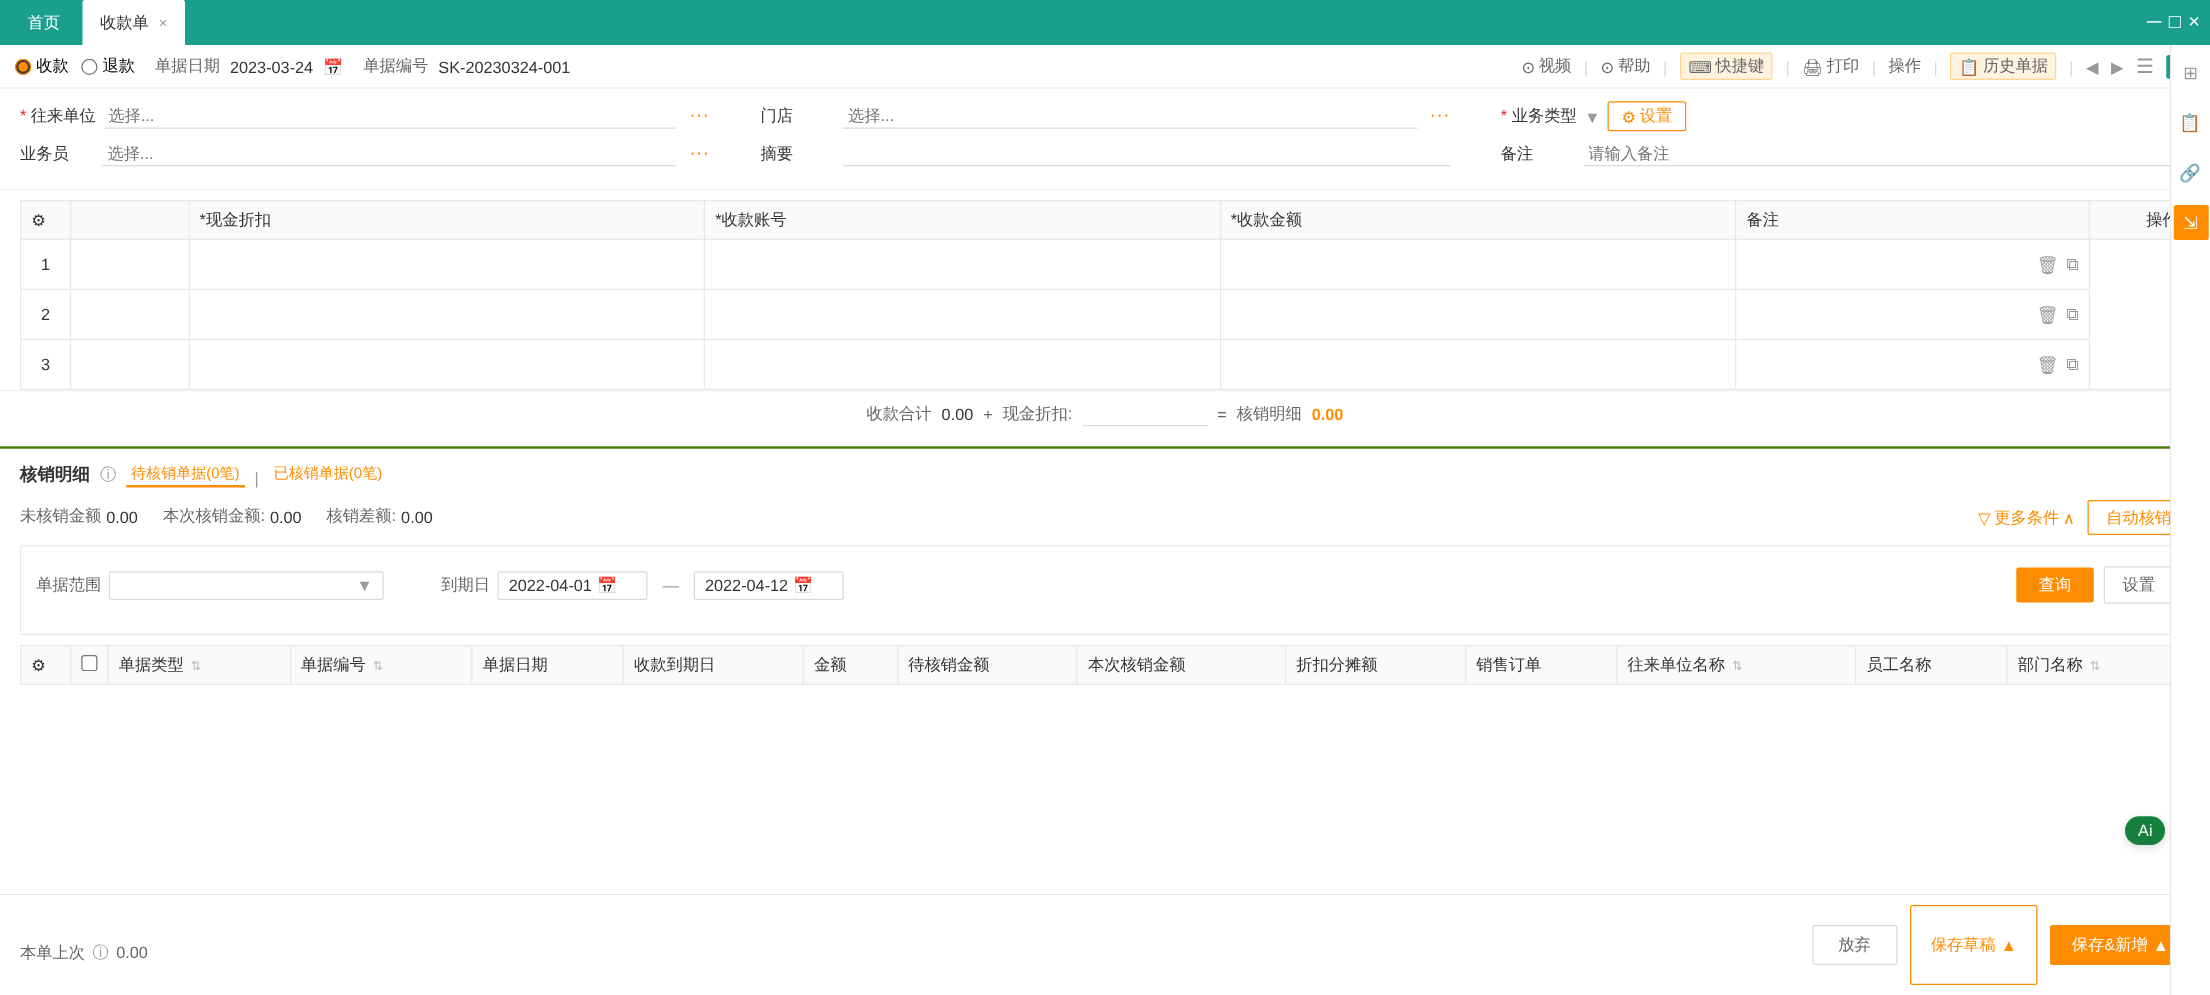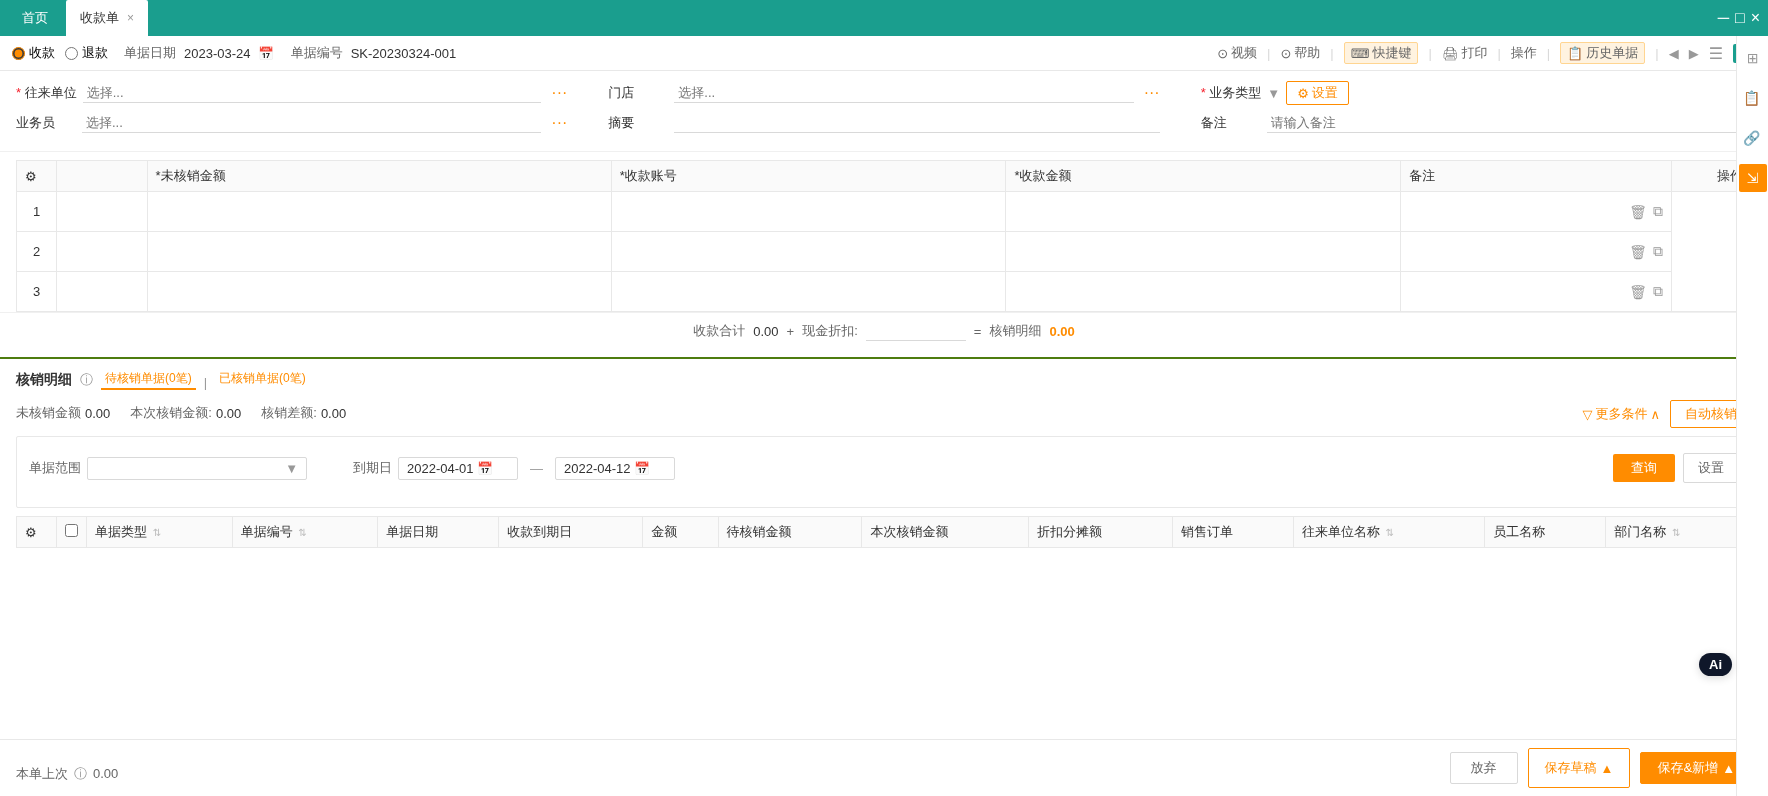--- a/index.html
+++ b/index.html
@@ -220,21 +220,21 @@
       position: fixed; bottom: 0; left: 0; right: 0;
     }
     .footer-left { display: flex; align-items: center; gap: 6px; color: #666; margin-top: 11px; }
     .footer-actions { margin-left: auto; display: flex; align-items: center; gap: 10px; }
     .btn-abandon {
       background: #fff; border: 1px solid #d9d9d9; color: #666;
       padding: 6px 20px; border-radius: 2px; cursor: pointer; font-size: 13px;
     }
     .btn-save-draft {
       background: #fff; border: 1px solid #ff8c00; color: #ff8c00;
-      padding: 10px 16px; border-radius: 2px; cursor: pointer; font-size: 13px;
+      padding: 22px 16px; border-radius: 2px; cursor: pointer; font-size: 13px;
       display: flex; align-items: center; gap: 4px;
     }
     .btn-save-new {
       background: #ff8c00; border: 1px solid #ff8c00; color: #fff;
       padding: 6px 16px; border-radius: 2px; cursor: pointer; font-size: 13px;
       display: flex; align-items: center; gap: 4px;
     }
     .divider-v { color: #d9d9d9; }
 
     
@@ -253,23 +253,23 @@
     }
     .sidebar-icon.active { background: #ff8c00; color: #fff; }
 
     
     .main-content::-webkit-scrollbar { width: 6px; }
     .main-content::-webkit-scrollbar-thumb { background: #d9d9d9; border-radius: 3px; }
 
     
     .ai-badge {
       position: fixed; right: 36px; bottom: 120px;
-      background: #0f172a; color: #fff;
+      background: #15803d; color: #fff;
       padding: 4px 10px; border-radius: 14px;
-      font-size: 13px; cursor: pointer; font-weight: 700;
+      font-size: 13px; cursor: pointer; font-weight: 400;
       box-shadow: 0 2px 8px rgba(0,0,0,0.15);
       z-index: 200;
     }
   </style>
 </head>
 <body>
 
 <div class="top-nav">
   <div class="nav-home">首页</div>
   <div class="nav-tab">
@@ -392,21 +392,21 @@
       </div>
     </div>
   </div>
 
   <div class="data-table-wrap" style="padding-top:8px;">
     <table class="data-table">
       <thead>
         <tr>
           <th class="gear-col">⚙</th>
           <th></th>
-          <th>*未核销金额</th>
+          <th>*现金折扣</th>
           <th>*收款账号</th>
           <th>*收款金额</th>
           <th>备注</th>
           <th style="text-align:right;width:80px;">操作</th>
         </tr>
       </thead>
       <tbody>
         <tr>
           <td class="row-num">1</td>
           <td></td>

